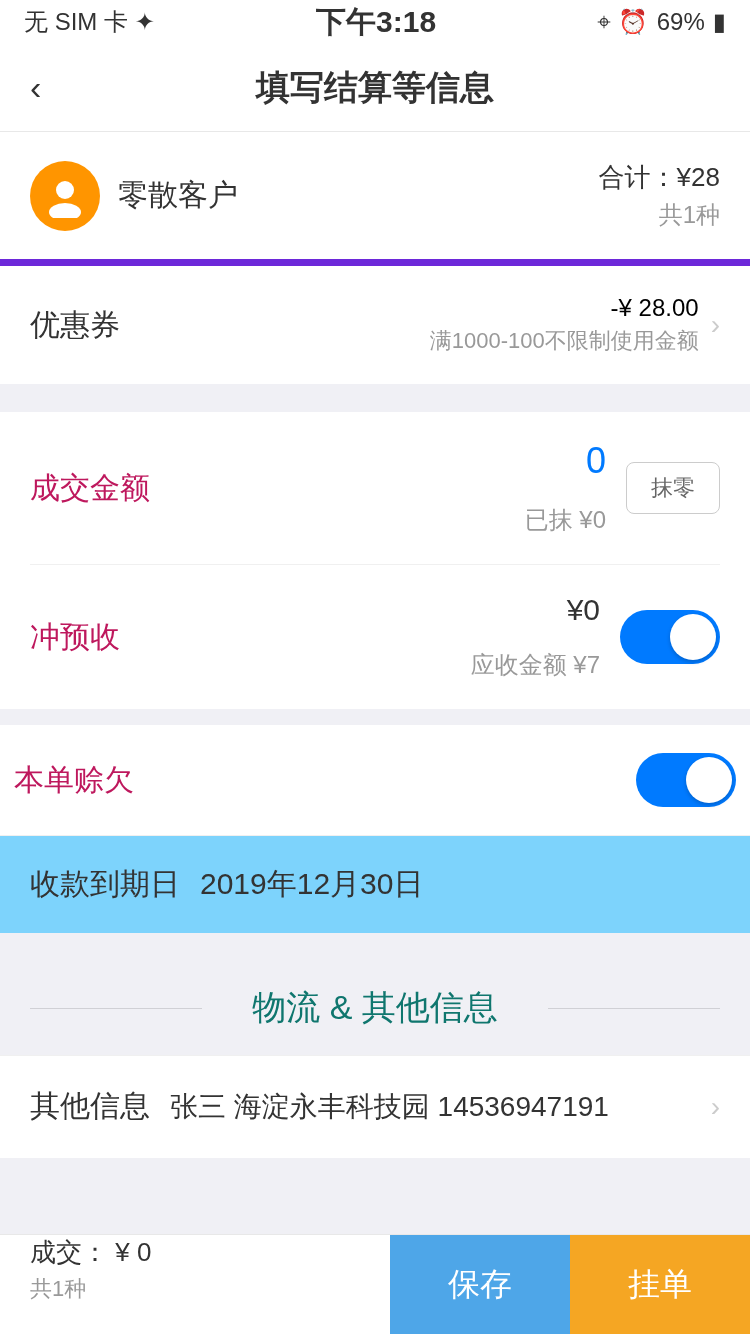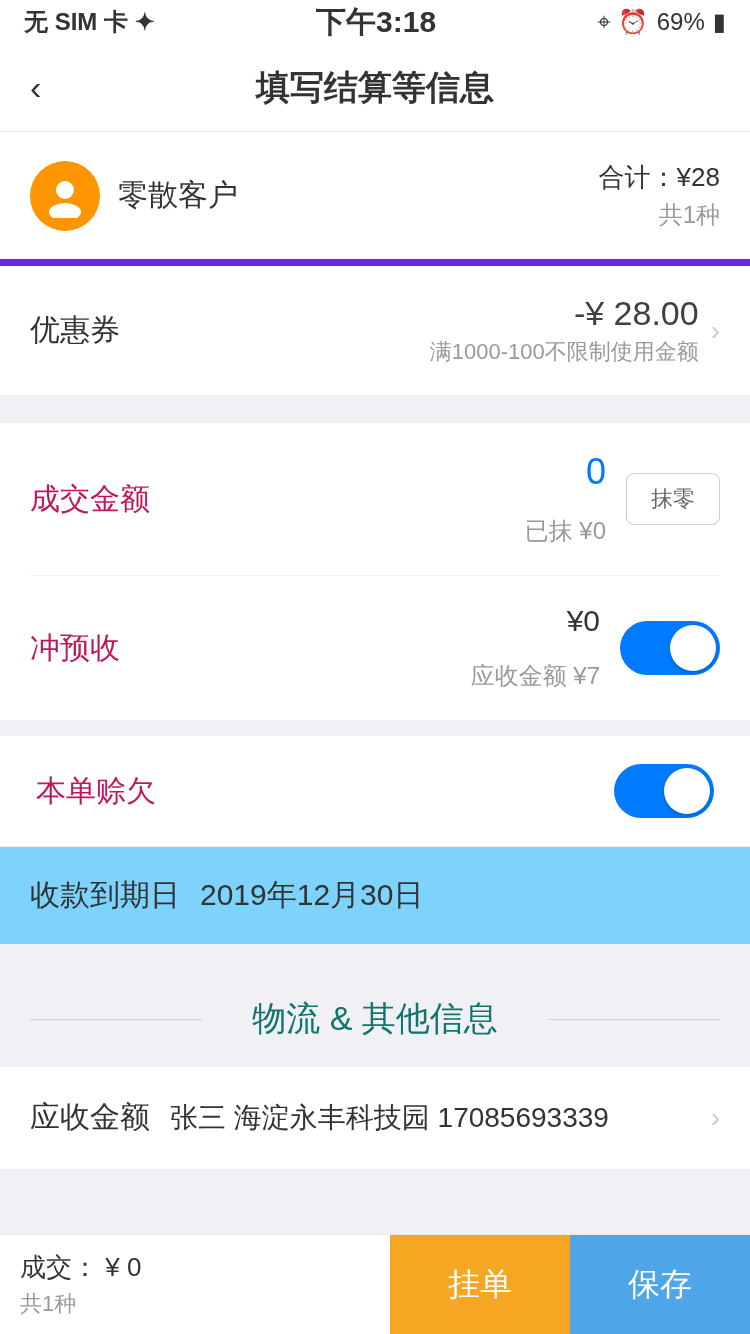--- a/index.html
+++ b/index.html
@@ -19,21 +19,21 @@
       width: 750px;
       height: 44px;
       background: #fff;
       display: flex;
       align-items: center;
       justify-content: space-between;
       padding: 0 24px;
       font-size: 24px;
       font-weight: 500;
     }
-    .status-left { display: flex; gap: 10px; font-weight: bold; }
+    .status-left { display: flex; gap: 10px; }
     .status-center { font-size: 30px; font-weight: 600; }
     .status-right { display: flex; align-items: center; gap: 8px; font-size: 24px; }
 
     
     .nav-bar {
       width: 750px;
       height: 88px;
       background: #fff;
       display: flex;
       align-items: center;
@@ -88,21 +88,21 @@
     .coupon-row {
       display: flex;
       align-items: center;
       justify-content: space-between;
       padding: 28px 30px;
       background: #fff;
       border-top: 7px solid #6d28d9;
     }
     .coupon-label { font-size: 30px; color: #333; }
     .coupon-right { display: flex; align-items: center; gap: 12px; text-align: right; }
-    .coupon-discount { font-size: 34px; color: #404040; font-weight: 500; display: block; }
+    .coupon-discount { font-size: 24px; color: #000000; font-weight: 500; display: block; }
     .coupon-desc { font-size: 22px; color: #999; display: block; margin-top: 4px; }
     .chevron-icon { font-size: 28px; color: #ccc; }
 
     
     .form-section {
       background: #fff;
       padding: 0 30px;
       margin-bottom: 16px;
     }
     .form-row {
@@ -213,22 +213,22 @@
       width: 750px;
       height: 100px;
       display: flex;
       background: #fff;
       border-top: 1px solid #e8e8e8;
     }
     .bottom-info {
       flex: 1;
       display: flex;
       flex-direction: column;
-      justify-content: center;
-      padding-left: 20px;
+      justify-content: flex-start;
+      padding-left: 30px;
     }
     .bottom-deal { font-size: 26px; color: #333; }
     .bottom-count { font-size: 22px; color: #999; margin-top: 4px; }
     .bottom-btn {
       width: 180px;
       height: 100%;
       display: flex;
       align-items: center;
       justify-content: center;
       font-size: 32px;
@@ -314,52 +314,52 @@
         <div class="sub-text">应收金额 ¥7</div>
       </div>
       <div class="toggle">
         <div class="toggle-thumb"></div>
       </div>
     </div>
   </div>
 </div>
 
 <div class="section">
-  <div style="padding: 28px 36px; display: flex; align-items: center; justify-content: space-between; background:#fff; border-bottom:1px solid #f0f0f0;">
+  <div style="padding: 28px 14px; display: flex; align-items: center; justify-content: space-between; background:#fff; border-bottom:1px solid #f0f0f0;">
     <span class="form-label">本单赊欠</span>
     <div class="toggle">
       <div class="toggle-thumb"></div>
     </div>
   </div>
 
   <div class="due-date-row">
     <span class="due-date-label">收款到期日</span>
     <span class="due-date-value">2019年12月30日</span>
   </div>
 </div>
 
 <div class="labeled-divider">
   <span class="divider-text">物流 &amp; 其他信息</span>
 </div>
 
 <div class="section">
   <div class="address-row">
     <div class="address-left">
-      <span class="address-label">应收金额</span>
-      <span class="address-value">张三 海淀永丰科技园 17085693339</span>
+      <span class="address-label">其他信息</span>
+      <span class="address-value">张三 海淀永丰科技园 14536947191</span>
     </div>
     <span class="chevron-icon">›</span>
   </div>
 </div>
 
 <div class="content-spacer"></div>
 
 <div class="bottom-bar">
   <div class="bottom-info">
     <div class="bottom-deal">
       <span>成交：</span>
       <span>¥ 0</span>
     </div>
     <div class="bottom-count">共1种</div>
   </div>
+  <button class="bottom-btn btn-save">保存</button>
   <button class="bottom-btn btn-hold">挂单</button>
-  <button class="bottom-btn btn-save">保存</button>
 </div>
 
 </body></html>

